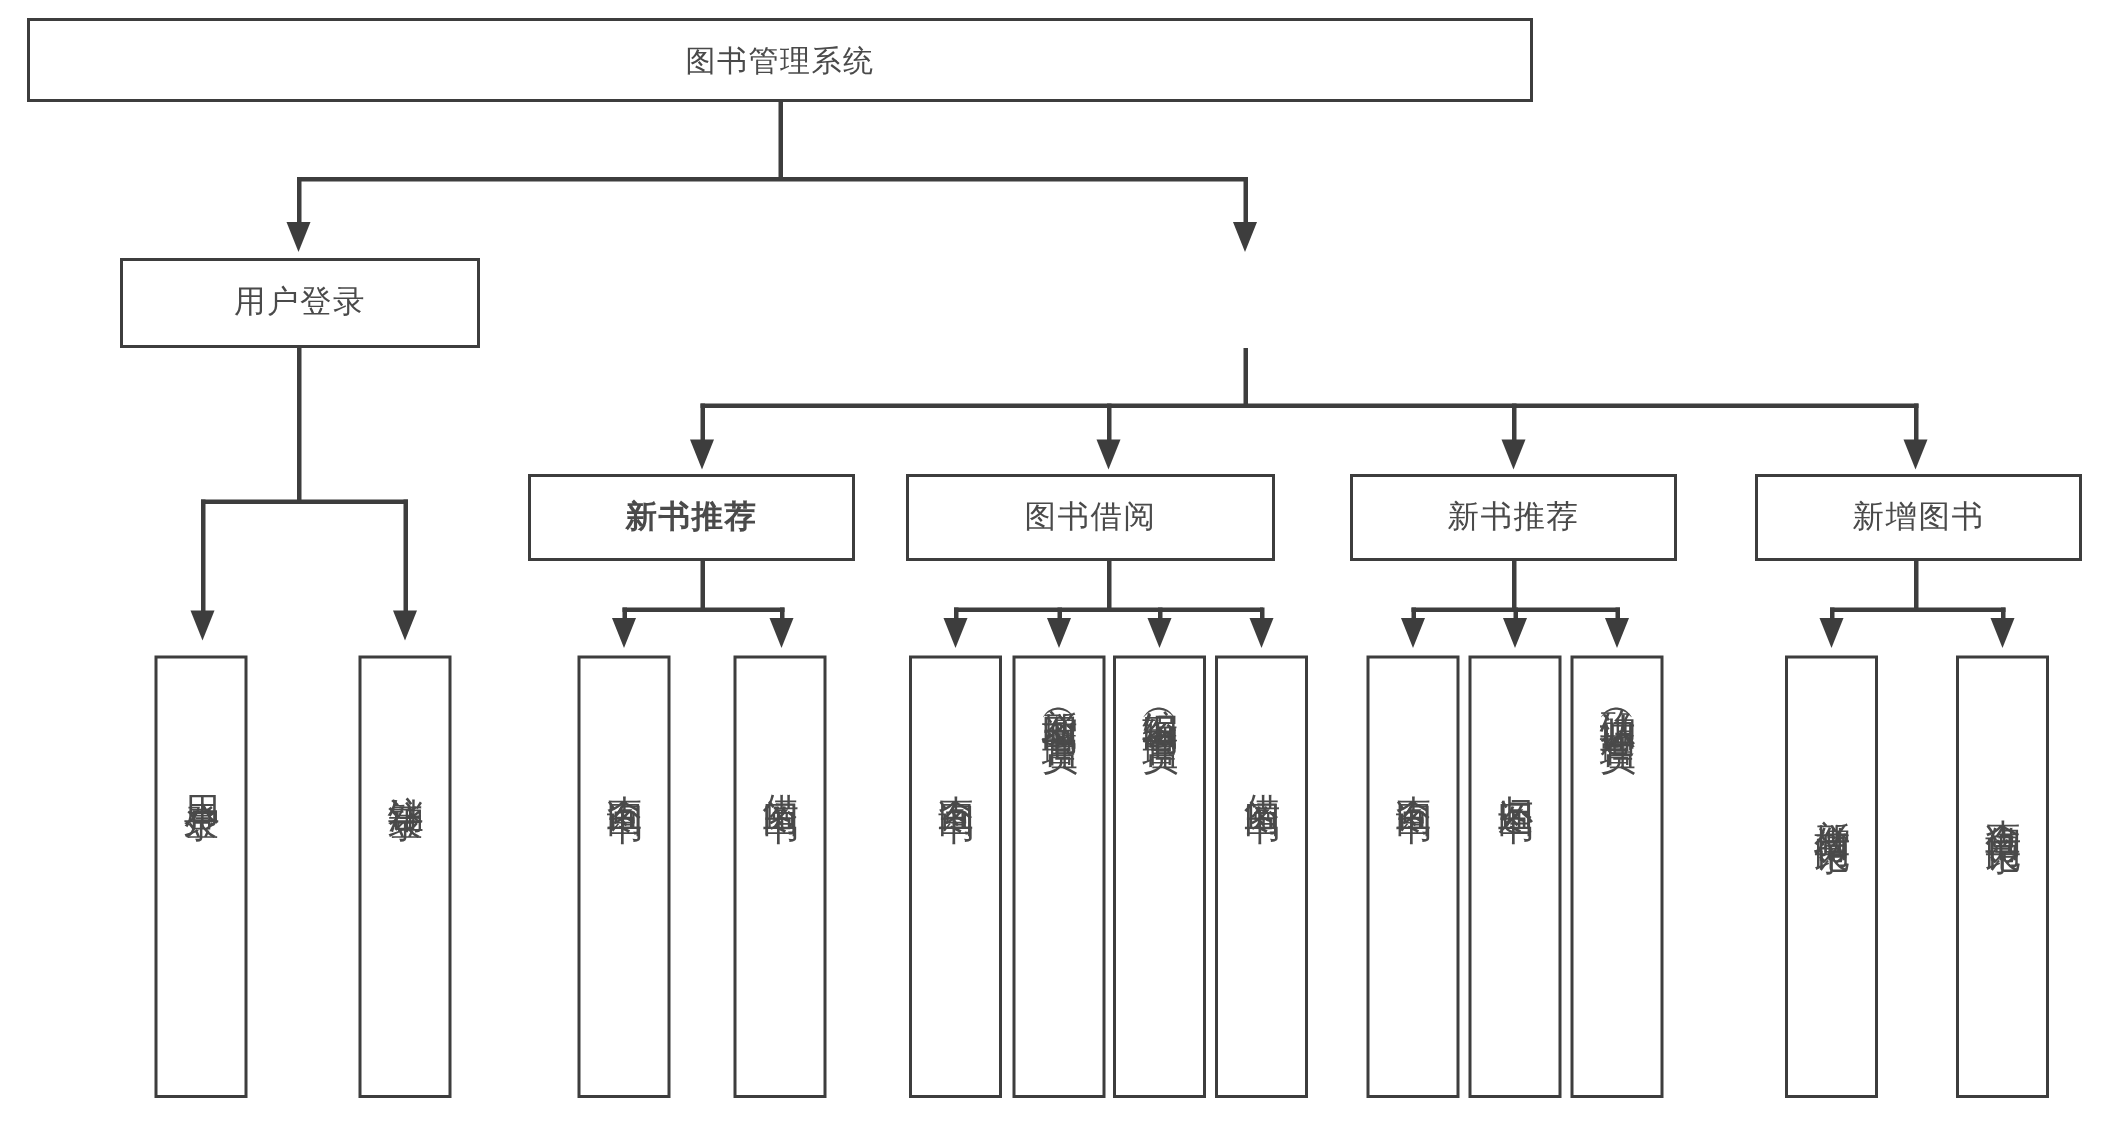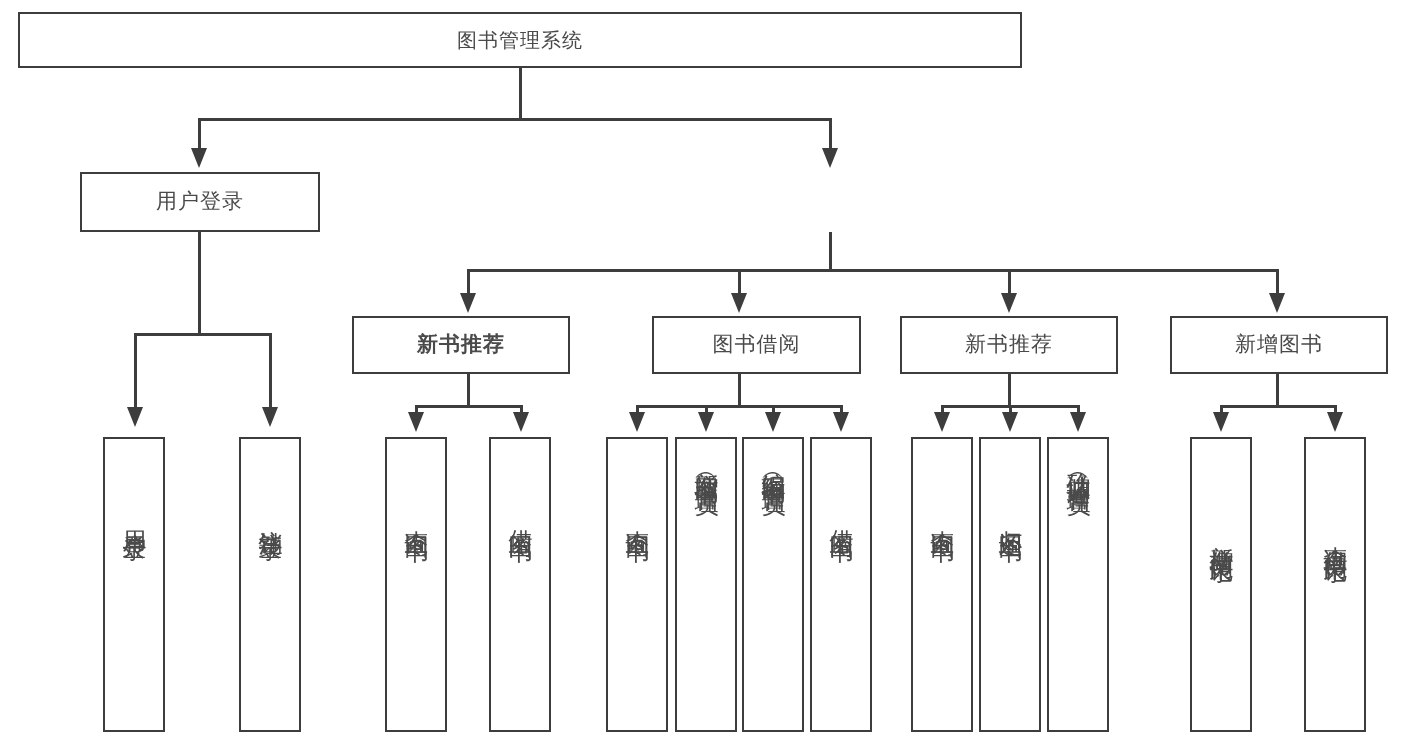--- a/index.html
+++ b/index.html
@@ -117,21 +117,21 @@
   <div class="edge v" style="left:738px;top:269px;height:26px;"></div>
   <div class="arrow" style="left:731px;top:293px;"></div>
   <div class="edge v" style="left:1008px;top:269px;height:26px;"></div>
   <div class="arrow" style="left:1001px;top:293px;"></div>
   <div class="edge v" style="left:1276px;top:269px;height:26px;"></div>
   <div class="arrow" style="left:1269px;top:293px;"></div>
 
   <div class="node horiz" style="left:352px;top:316px;width:218px;height:58px;font-weight:bold;">
     <span class="label">新书推荐</span>
   </div>
-  <div class="node horiz" style="left:652px;top:316px;width:209px;height:58px;">
+  <div class="node horiz" style="left:604px;top:316px;width:246px;height:58px;">
     <span class="label">图书借阅</span>
   </div>
   <div class="node horiz" style="left:900px;top:316px;width:218px;height:58px;">
     <span class="label">新书推荐</span>
   </div>
   <div class="node horiz" style="left:1170px;top:316px;width:218px;height:58px;">
     <span class="label">新增图书</span>
   </div>
 
   <div class="edge v" style="left:467px;top:374px;height:33px;"></div>

